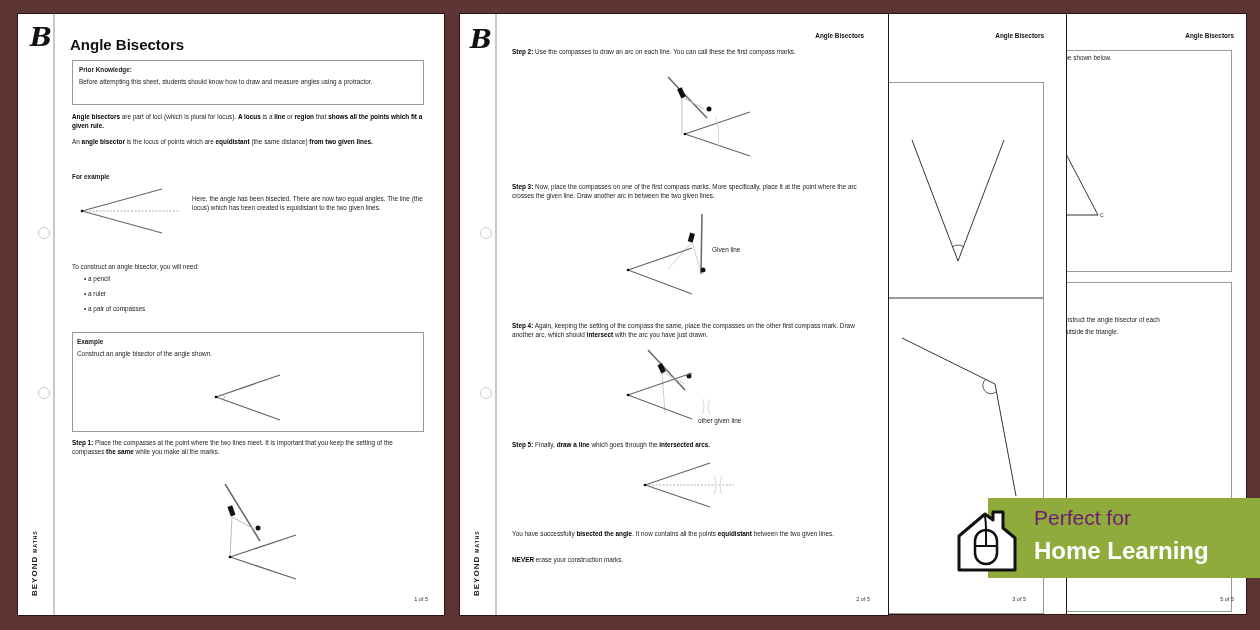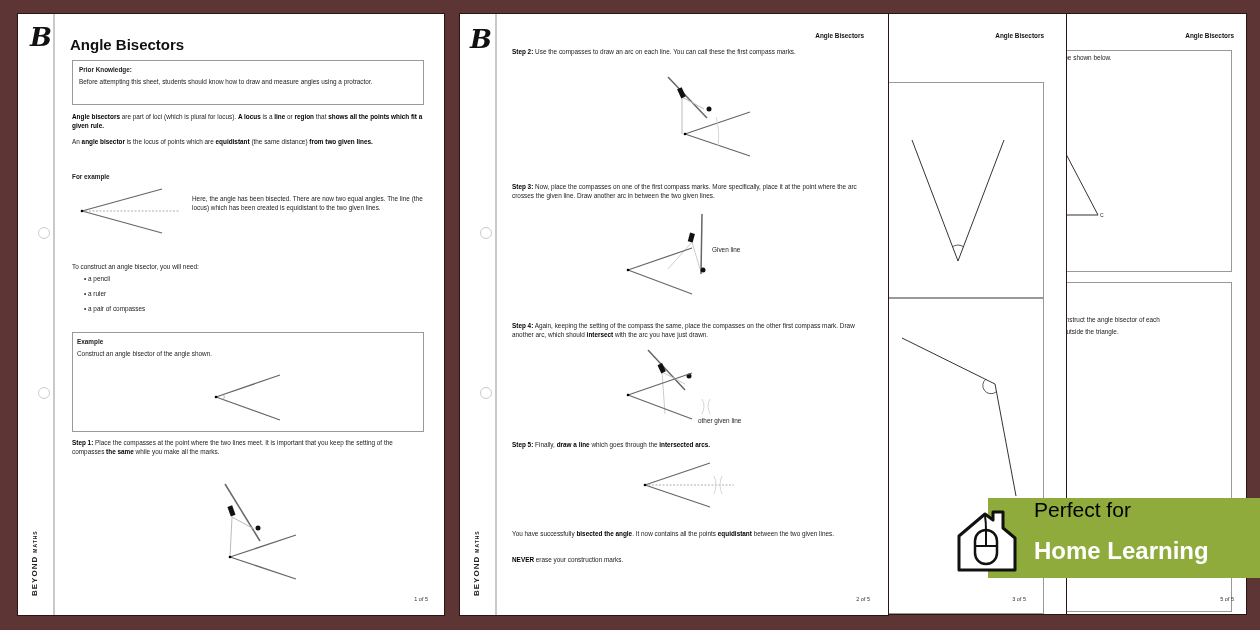--- a/index.html
+++ b/index.html
@@ -13,21 +13,21 @@
   .title { position: absolute; font-size: 15px; font-weight: bold; }
   .box { position: absolute; border: 1px solid #999; }
   .t { position: absolute; font-size: 6.4px; line-height: 9px; color: #222; }
   .t b { color: #000; }
   .hdr { position: absolute; font-size: 6.4px; font-weight: bold; }
   .pg { position: absolute; font-size: 5.5px; color: #333; }
   ul.bul { list-style: none; }
   ul.bul li::before { content: "• "; }
   svg { position: absolute; overflow: visible; }
   .banner { position: absolute; left: 988px; top: 498px; width: 272px; height: 80px; background: #8fab3b; }
-  .banner-l1 { position: absolute; left: 46px; top: 0; font-size: 21px; color: #000000; }
+  .banner-l1 { position: absolute; left: 46px; top: 8px; font-size: 21px; color: #701a75; }
   .banner-l2 { position: absolute; left: 46px; top: 39px; font-size: 24px; font-weight: bold; color: #fff; }
   .house { position: absolute; left: 955px; top: 508px; }
 </style>
 </head>
 <body>
 
 <div class="sheet" style="left:1040px; top:14px; width:206px; height:600px;">
   <div class="hdr" style="right:12px; top:18px;">Angle Bisectors</div>
   <div class="box" style="left:10px; top:36px; width:182px; height:222px;"></div>
   <div class="t" style="left:14px; top:39px;">shape shown below.</div>

